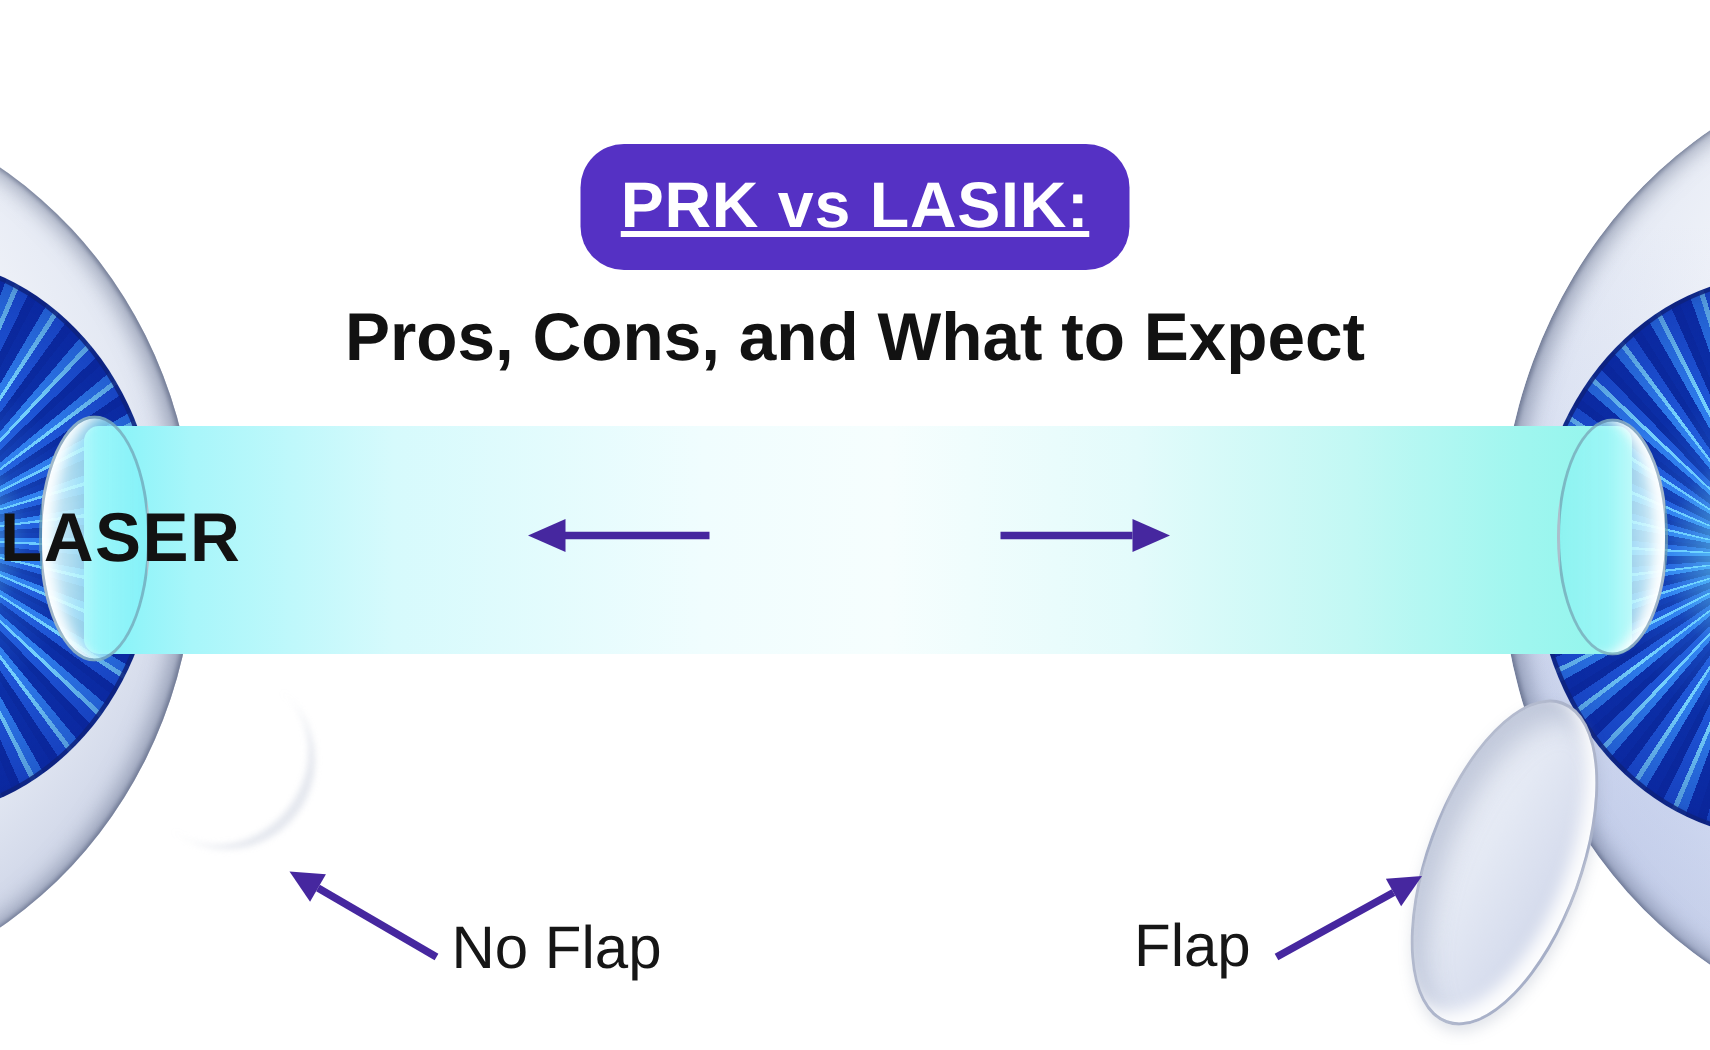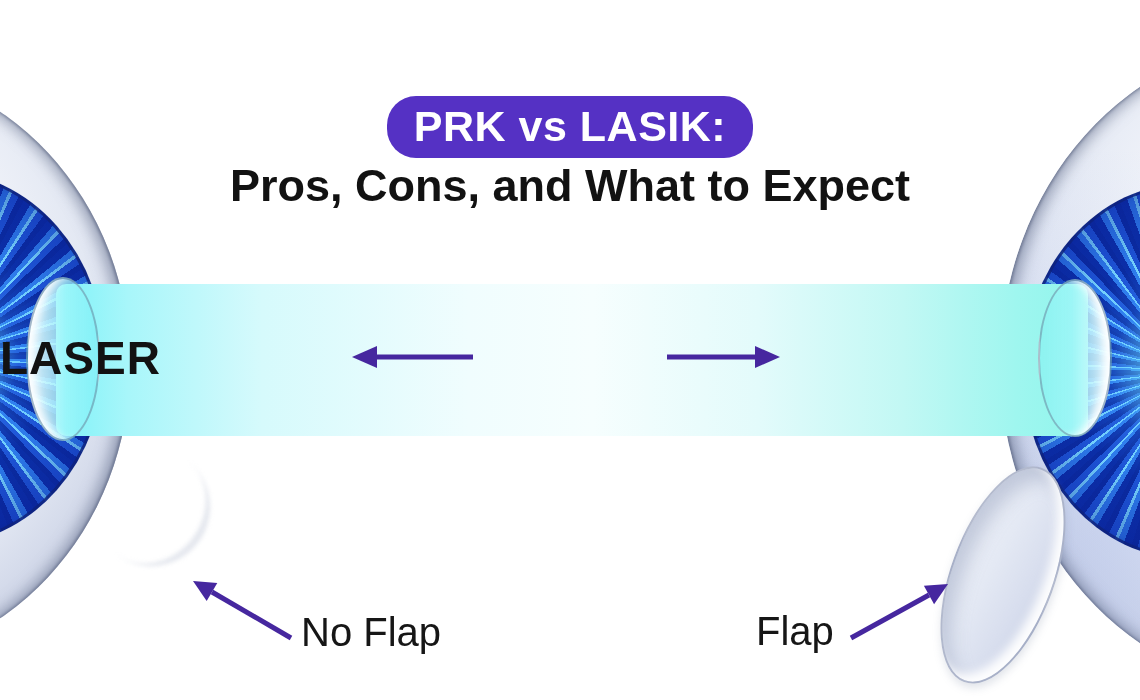--- a/index.html
+++ b/index.html
@@ -100,24 +100,24 @@
       2px 4px 9px rgba(120,130,160,.22);
   }
 
   
   .header { position: absolute; top: 96px; left: 0; width: 100%; text-align: center; z-index: 6; }
   .badge {
     display: inline-block;
     background: var(--badge-bg, #5531c4);
     color: var(--badge-text, #ffffff);
     font-size: 43px; font-weight: 700; line-height: 1.16;
-    padding: 6px 27px; border-radius: 29px; letter-spacing: .5px;
+    padding: 17px 27px; border-radius: 29px; letter-spacing: .5px; text-decoration: underline;
   }
   .subtitle {
-    margin-top: 2px;
+    margin-top: 19px;
     font-size: 45px; font-weight: 600; letter-spacing: 0;
     color: var(--heading-text, #121212);
   }
 
   .laser-label {
     position: absolute; top: 331px; left: 0; width: 100%; text-align: left; z-index: 6;
     font-size: 46px; font-weight: 700; letter-spacing: 1px;
     color: var(--heading-text, #0d0d0d);
   }
 

